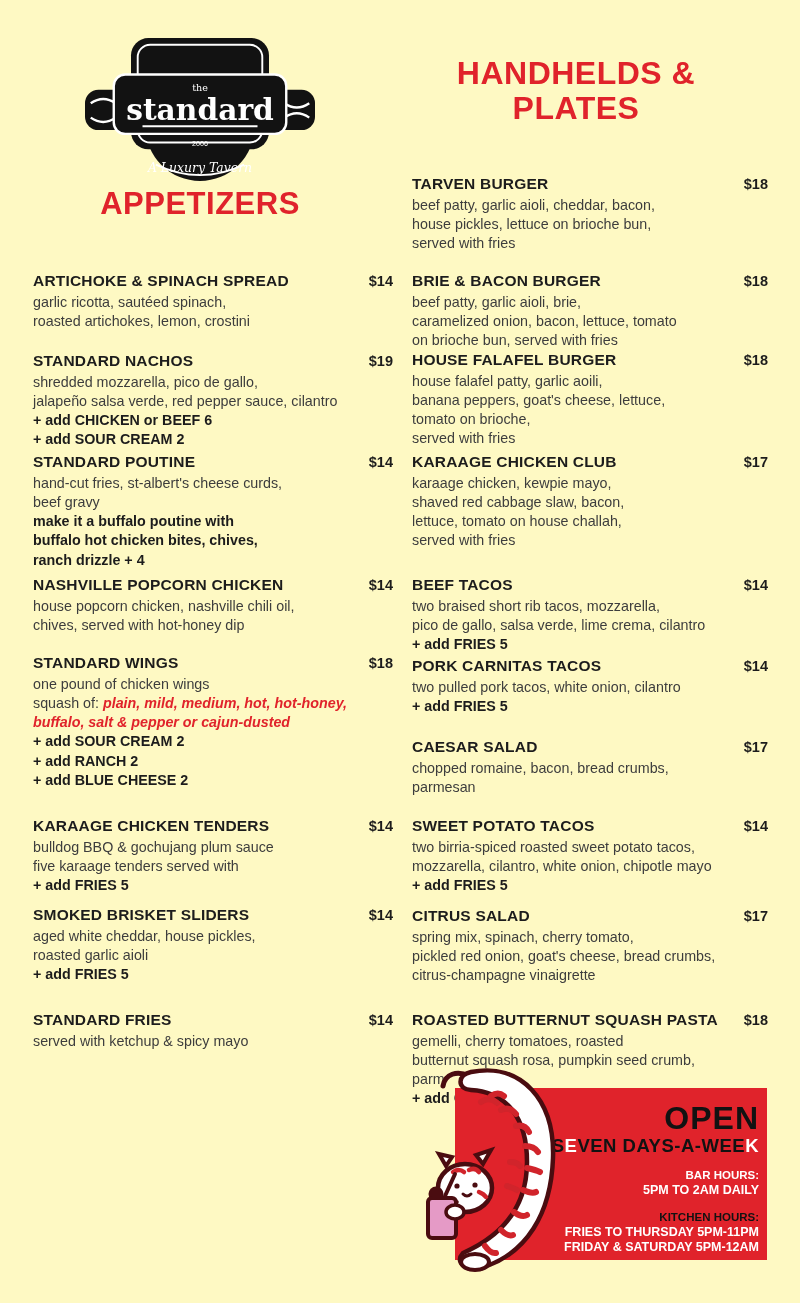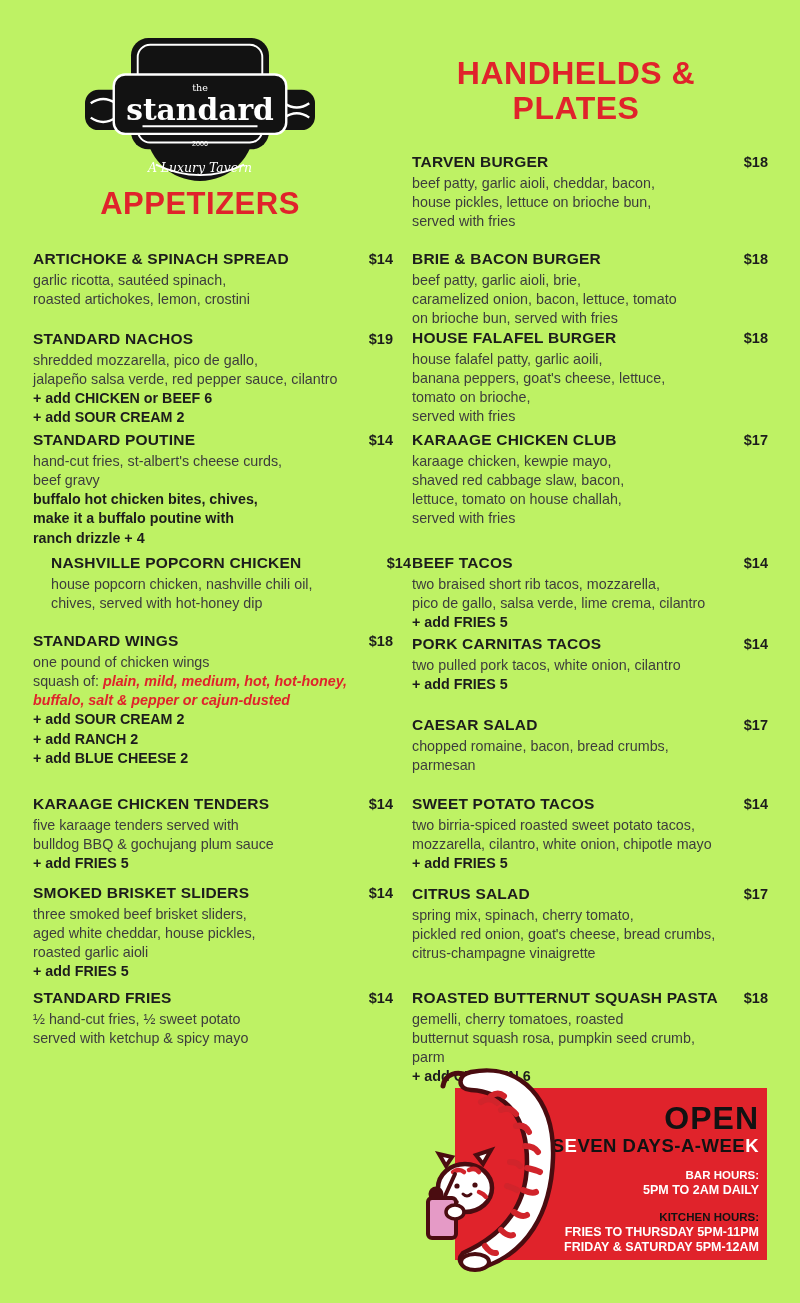--- a/index.html
+++ b/index.html
@@ -1,29 +1,29 @@
 <!DOCTYPE html>
 <html><head>
 <meta charset="utf-8">
 <style>
   html,body{margin:0;padding:0;background:#ffffff;}
-  .page{position:relative;width:800px;height:1303px;background:#bef264;overflow:hidden;
+  .page{position:relative;width:800px;height:1303px;background:#fef9c3;overflow:hidden;
         font-family:"Liberation Sans",sans-serif;color:#1c1c1c;}
 
   
   .logo-wrap{position:absolute;left:85px;top:36px;width:230px;height:146px;}
   .col-title{position:absolute;margin:0;font-weight:800;color:#e0232b;text-align:center;
              letter-spacing:0.5px;}
   .appetizers-title{left:30px;top:186px;width:340px;font-size:31px;}
   .handhelds-title{left:408px;top:56px;width:336px;font-size:32px;line-height:35px;}
 
   
   .menu-item{position:absolute;}
   .item-head{display:flex;justify-content:space-between;align-items:baseline;margin-bottom:3px;}
-  .item-name{font-weight:700;font-size:15.5px;letter-spacing:.2px;color:#1c1c1c;}
+  .item-name{font-weight:700;font-size:15.5px;letter-spacing:.2px;color:#1c1c1c;margin-top:22px;}
   .item-price{font-weight:700;font-size:14.5px;color:#1c1c1c;white-space:nowrap;margin-left:8px;}
   .item-line{font-size:14.3px;line-height:1.34;color:#3d3d3d;}
   .seg-d{color:#3d3d3d;}
   .seg-b{font-weight:700;color:#1c1c1c;}
   .seg-r{color:#e0232b;font-style:italic;font-weight:600;margin-top:48px;}
 
   
   .happy-hour{position:absolute;left:30px;top:1078px;width:340px;text-align:center;}
   .hh-word{font-size:62px;font-weight:900;line-height:0.90;color:#121212;letter-spacing:1px;
     text-shadow:-3px -3px 0 #e0232b,3px -3px 0 #e0232b,-3px 3px 0 #e0232b,3px 3px 0 #e0232b,
@@ -101,25 +101,25 @@
         <div class="item-line"><span class="seg-b">+ add CHICKEN or BEEF 6</span></div>
         <div class="item-line"><span class="seg-b">+ add SOUR CREAM 2</span></div>
       </div>
       <div class="menu-item" style="left: 33px; top: 431px; width: 360px;">
         <div class="item-head">
           <span class="item-name">STANDARD POUTINE</span>
           <span class="item-price">$14</span>
         </div>
         <div class="item-line"><span class="seg-d">hand-cut fries, st-albert's cheese curds,</span></div>
         <div class="item-line"><span class="seg-d">beef gravy</span></div>
+        <div class="item-line"><span class="seg-b">make it a buffalo poutine with</span></div>
         <div class="item-line"><span class="seg-b">buffalo hot chicken bites, chives,</span></div>
-        <div class="item-line"><span class="seg-b">make it a buffalo poutine with</span></div>
         <div class="item-line"><span class="seg-b">ranch drizzle + 4</span></div>
       </div>
-      <div class="menu-item" style="left: 51px; top: 554px; width: 360px;">
+      <div class="menu-item" style="left: 33px; top: 554px; width: 360px;">
         <div class="item-head">
           <span class="item-name">NASHVILLE POPCORN CHICKEN</span>
           <span class="item-price">$14</span>
         </div>
         <div class="item-line"><span class="seg-d">house popcorn chicken, nashville chili oil,</span></div>
         <div class="item-line"><span class="seg-d">chives, served with hot-honey dip</span></div>
       </div>
       <div class="menu-item" style="left: 33px; top: 632px; width: 360px;">
         <div class="item-head">
           <span class="item-name">STANDARD WINGS</span>
@@ -130,40 +130,38 @@
         <div class="item-line"><span class="seg-r">buffalo, salt &amp; pepper or cajun-dusted</span></div>
         <div class="item-line"><span class="seg-b">+ add SOUR CREAM 2</span></div>
         <div class="item-line"><span class="seg-b">+ add RANCH 2</span></div>
         <div class="item-line"><span class="seg-b">+ add BLUE CHEESE 2</span></div>
       </div>
       <div class="menu-item" style="left: 33px; top: 795px; width: 360px;">
         <div class="item-head">
           <span class="item-name">KARAAGE CHICKEN TENDERS</span>
           <span class="item-price">$14</span>
         </div>
+        <div class="item-line"><span class="seg-d">bulldog BBQ &amp; gochujang plum sauce</span></div>
         <div class="item-line"><span class="seg-d">five karaage tenders served with</span></div>
-        <div class="item-line"><span class="seg-d">bulldog BBQ &amp; gochujang plum sauce</span></div>
         <div class="item-line"><span class="seg-b">+ add FRIES 5</span></div>
       </div>
       <div class="menu-item" style="left: 33px; top: 884px; width: 360px;">
         <div class="item-head">
           <span class="item-name">SMOKED BRISKET SLIDERS</span>
           <span class="item-price">$14</span>
         </div>
-        <div class="item-line"><span class="seg-d">three smoked beef brisket sliders,</span></div>
         <div class="item-line"><span class="seg-d">aged white cheddar, house pickles,</span></div>
         <div class="item-line"><span class="seg-d">roasted garlic aioli</span></div>
         <div class="item-line"><span class="seg-b">+ add FRIES 5</span></div>
       </div>
       <div class="menu-item" style="left: 33px; top: 989px; width: 360px;">
         <div class="item-head">
           <span class="item-name">STANDARD FRIES</span>
           <span class="item-price">$14</span>
         </div>
-        <div class="item-line"><span class="seg-d">½ hand-cut fries, ½ sweet potato</span></div>
         <div class="item-line"><span class="seg-d">served with ketchup &amp; spicy mayo</span></div>
       </div>
     </div>
   <div id="handhelds-items">
       <div class="menu-item" style="left: 412px; top: 153px; width: 356px;">
         <div class="item-head">
           <span class="item-name">TARVEN BURGER</span>
           <span class="item-price">$18</span>
         </div>
         <div class="item-line"><span class="seg-d">beef patty, garlic aioli, cheddar, bacon,</span></div>

